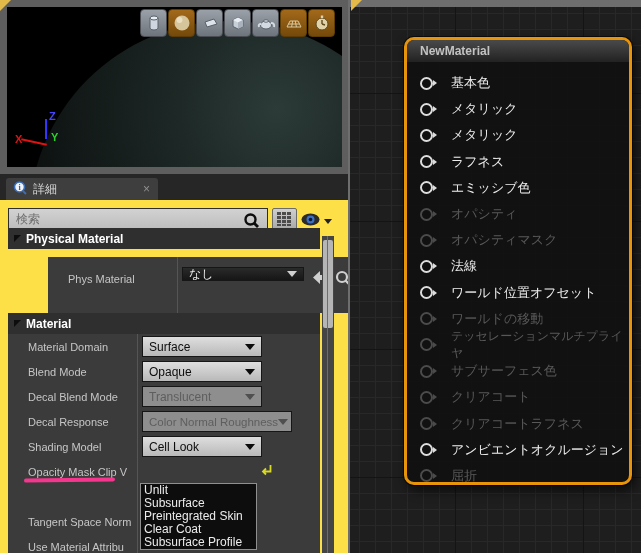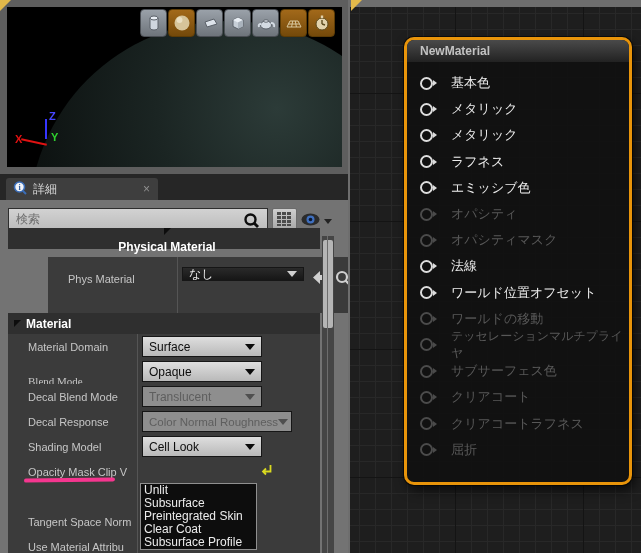--- a/index.html
+++ b/index.html
@@ -23,21 +23,21 @@
   
   .gz { position:absolute; font-size:11px; font-weight:bold; }
   .gz-zline { position:absolute; left:38px; top:112px; width:2px; height:20px; background:#3535ff; }
   .gz-xline { position:absolute; left:14px; top:134px; width:26px; height:2px; background:#e01212; transform:rotate(12deg); }
   
   .details { position:absolute; left:0; top:174px; width:348px; height:379px; background:#262626; }
   .tab { position:absolute; left:6px; top:4px; width:152px; height:22px; background:#3e3e3e;
     border-radius:3px 3px 0 0; display:flex; align-items:center; color:#d8d8d8; font-size:12px; }
   .tab .t-icon { margin:0 6px 0 7px; }
   .tab .t-close { margin-left:auto; margin-right:8px; color:#8f8f8f; font-size:12px; }
-  .panel-body { position:absolute; left:0; top:26px; width:348px; height:353px; background:#737373; }
+  .panel-body { position:absolute; left:0; top:26px; width:348px; height:353px; background:#fde047; }
   .search-input { position:absolute; left:8px; top:8px; width:260px; height:22px;
     background:linear-gradient(#d2d2d2,#bdbdbd); border:1px solid #2e2e2e; color:#6d6d6d;
     font-size:12px; display:flex; align-items:center; padding-left:7px; }
   .search-glass { position:absolute; right:6px; top:3px; }
   .gridview-btn { position:absolute; left:272px; top:8px; width:25px; height:22px;
     background:linear-gradient(#cfcfcf,#a8a8a8); border:1px solid #6b6b6b; border-radius:2px;
     display:flex; align-items:center; justify-content:center; }
   .eye-wrap { position:absolute; left:301px; top:12px; display:flex; align-items:center; gap:4px; }
   .caret-dn { width:0; height:0; border-left:4px solid transparent; border-right:4px solid transparent; border-top:5px solid #222; }
   .sec-hdr { position:absolute; left:8px; width:312px; height:21px; background:#2f2f2f;
@@ -203,21 +203,21 @@
         <span>
           <svg width="19" height="13">
               <ellipse cx="9.5" cy="6.5" rx="9" ry="6" fill="#2b2b2b"></ellipse>
               <circle cx="9.5" cy="6.5" r="4" fill="#3f6fbe"></circle>
               <circle cx="9.5" cy="6.5" r="1.8" fill="#0c1930"></circle>
             </svg>
         </span>
         <span class="caret-dn"></span>
       </div>
 
-      <div class="sec-hdr" style="top:28px;flex-direction:column;">
+      <div class="sec-hdr" style="top:28px;">
         <span class="sec-arrow"></span>
         <span>Physical Material</span>
       </div>
       <div class="prow" style="top:57px;height:56px;margin-left:40px;">
         <span class="plabel" style="top:16px;">Phys Material</span>
         <span class="divider"></span>
         <div class="combo dark" style="left:134px;top:10px;width:122px;">
           <span>なし</span>
           <span class="c-caret"></span>
         </div>
@@ -241,21 +241,21 @@
 
       <div class="prow" style="top:134px;height:25px;">
         <span class="plabel" style="top:7px;">Material Domain</span>
         <span class="divider"></span>
         <div class="combo lite" style="left:134px;top:2px;width:120px;">
           <span>Surface</span>
             <span class="c-caret"></span>
         </div>
       </div>
       <div class="prow" style="top:159px;height:25px;">
-        <span class="plabel" style="top:16px;font-family:Liberation Serif, serif;">Blend Mode</span>
+        <span class="plabel" style="top:7px;">Blend Mode</span>
         <span class="divider"></span>
         <div class="combo lite" style="left:134px;top:2px;width:120px;">
           <span>Opaque</span>
             <span class="c-caret"></span>
         </div>
       </div>
       <div class="prow" style="top:184px;height:25px;">
         <span class="plabel" style="top:7px;">Decal Blend Mode</span>
         <span class="divider"></span>
         <div class="combo dis" style="left:134px;top:2px;width:120px;">
@@ -418,20 +418,27 @@
               </span>
               <span>クリアコート</span>
             </div>
           <div class="pin off">
               <span class="pin-ico">
                 <span class="ring"></span>
                 <span class="nub"></span>
               </span>
               <span>クリアコートラフネス</span>
             </div>
+          <div class="pin on">
+              <span class="pin-ico">
+                <span class="ring"></span>
+                <span class="nub"></span>
+              </span>
+              <span>アンビエントオクルージョン</span>
+            </div>
           <div class="pin off">
               <span class="pin-ico">
                 <span class="ring"></span>
                 <span class="nub"></span>
               </span>
               <span>屈折</span>
             </div>
         </div>
       </div>
     </div>

